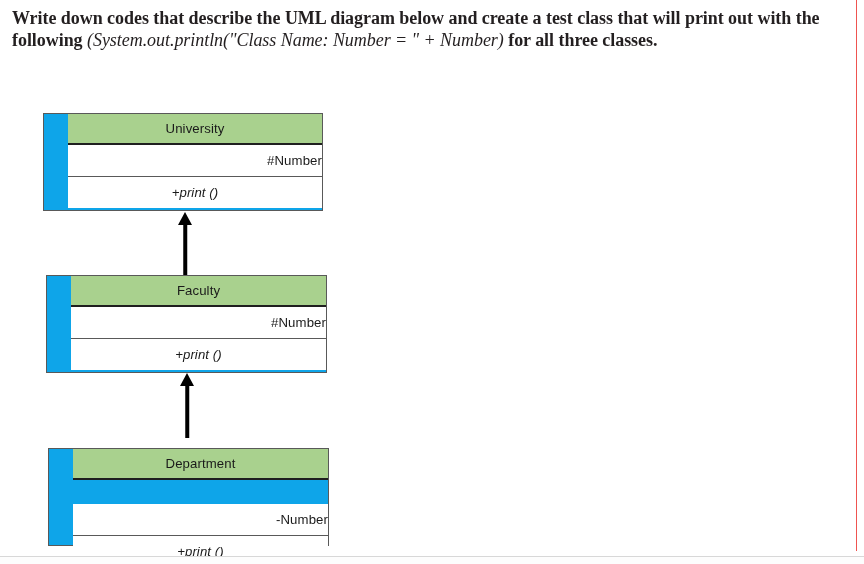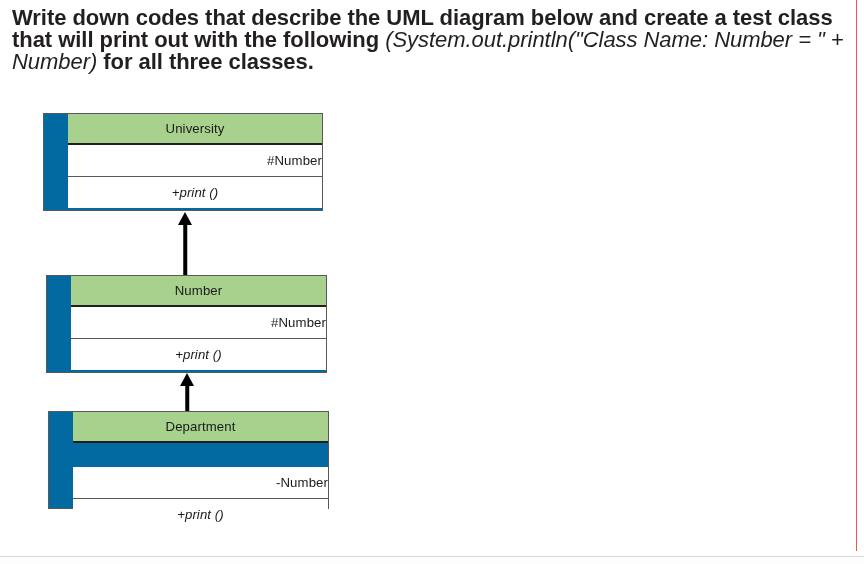--- a/index.html
+++ b/index.html
@@ -42,22 +42,22 @@
     height: 7px;
     background: #fdfdfd;
   }
 
   
   #prompt {
     position: absolute;
     left: 12px;
     top: 7px;
     width: 836px;
-    font-family: Liberation Sans, sans-serif;
-    font-size: 22px;
+    font-family: Liberation Serif, serif;
+    font-size: 18px;
     line-height: 22.2px;
     color: #231f20;
     font-weight: bold;
     letter-spacing: -0.05px;
   }
   #prompt .code-italic {
     font-style: italic;
     font-weight: normal;
   }
 
@@ -66,21 +66,21 @@
     position: absolute;
     left: 0;
     top: 0;
     width: 864px;
     height: 564px;
   }
   .uml-class {
     position: absolute;
     box-sizing: border-box;
     border: 1.5px solid #595959;
-    background: #0369a1;
+    background: #0ea5e9;
     padding-left: 24px;
   }
   .uml-row {
     box-sizing: border-box;
     display: flex;
     align-items: center;
     justify-content: center;
     font-family: "Liberation Sans", sans-serif;
     font-size: 13.2px;
     color: #1a1a1a;
@@ -142,36 +142,36 @@
     </div>
   </div>
 
   <div class="uml-arrow" style="left:170px; top:212px; width:30px; height:64px;">
     <div class="head"></div>
     <div class="shaft" style="top:11px; height:53px;"></div>
   </div>
 
   <div class="uml-class" style="left:46px; top:275px; width:281px; height:98px;">
     <div class="uml-row uml-name" style="height:31px;">
-      <span>Number</span>
+      <span>Faculty</span>
     </div>
     <div class="uml-row uml-attr" style="height:32px;">
       <span>#Number</span>
     </div>
     <div class="uml-row uml-op" style="height:31px;">
       <span>+print ()</span>
     </div>
   </div>
 
   <div class="uml-arrow" style="left:172px; top:373px; width:30px; height:65px;">
     <div class="head"></div>
     <div class="shaft" style="top:11px; height:54px;"></div>
   </div>
 
-  <div class="uml-class" style="left:48px; top:411px; width:281px; height:98px;">
+  <div class="uml-class" style="left:48px; top:448px; width:281px; height:98px;">
     <div class="uml-row uml-name" style="height:31px;">
       <span>Department</span>
     </div>
     <div class="uml-row uml-attr" style="height:32px;margin-top:24px;">
       <span>-Number</span>
     </div>
     <div class="uml-row uml-op" style="height:31px;">
       <span>+print ()</span>
     </div>
   </div>

